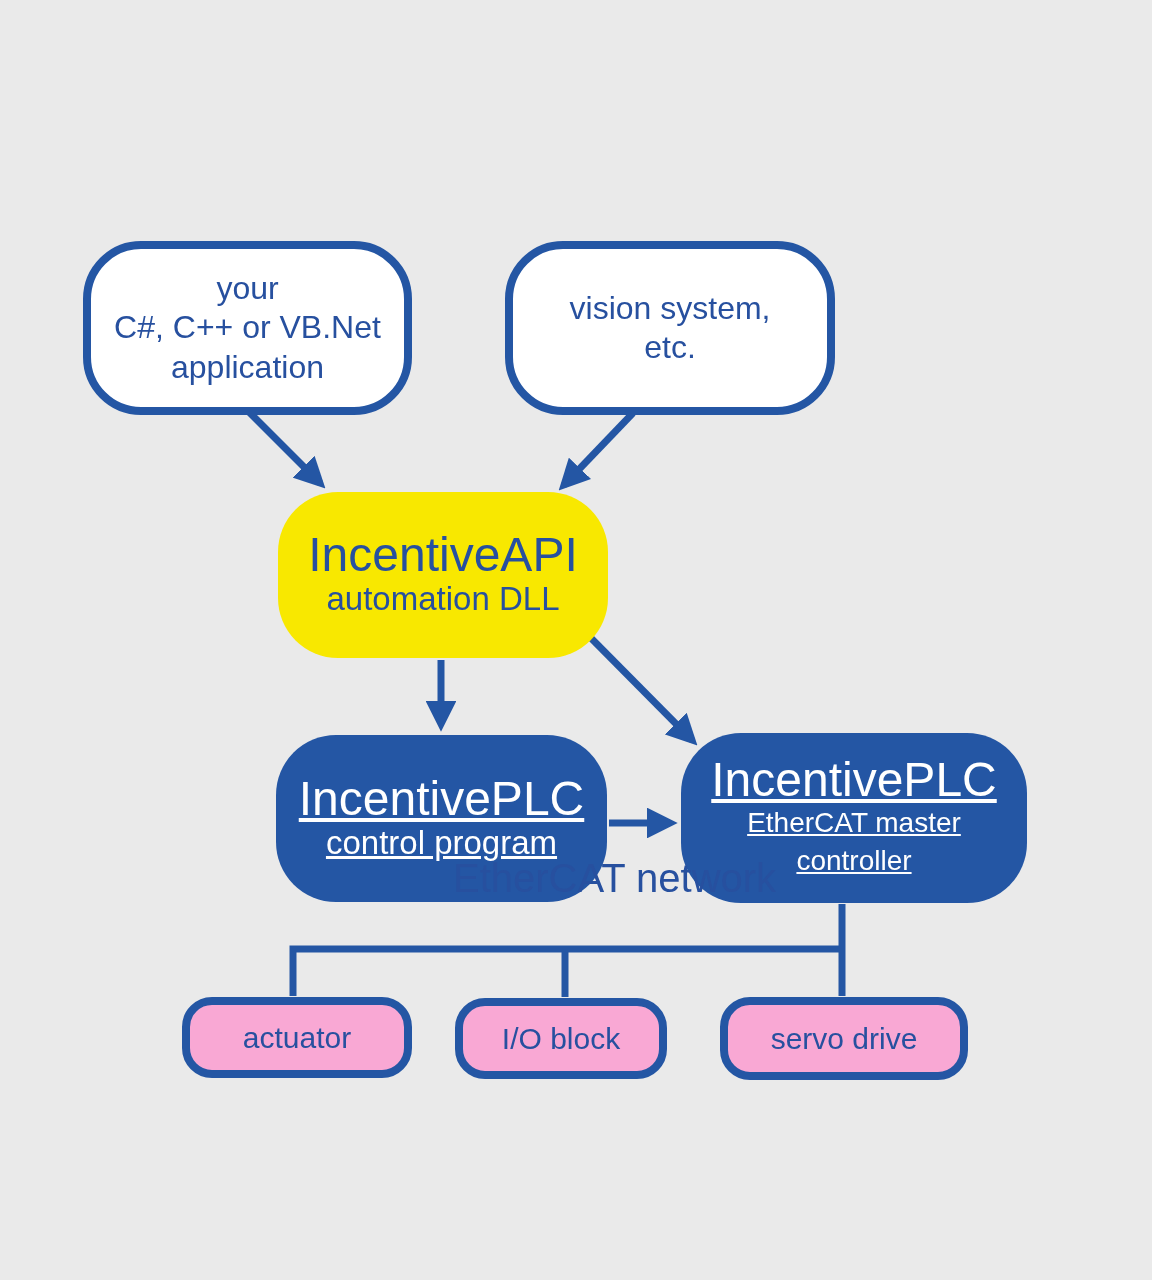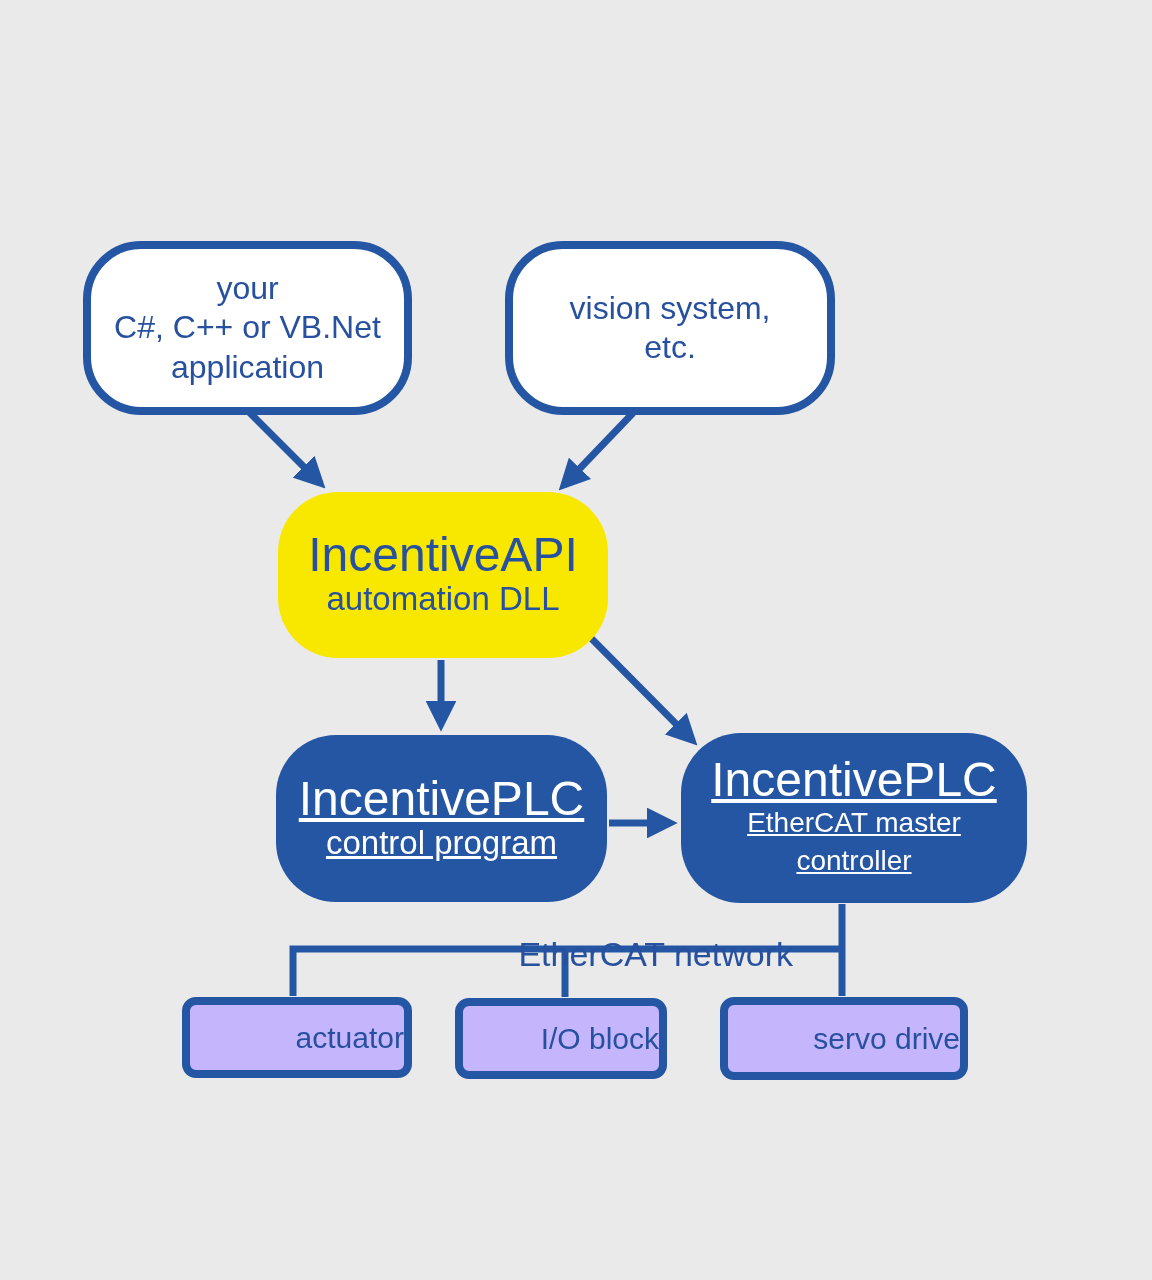--- a/index.html
+++ b/index.html
@@ -39,32 +39,32 @@
   .solid{
     background:var(--blue);
     border-radius:60px;
     color:#ffffff;
     text-decoration:underline;
   }
   .t-title{font-size:48px;line-height:48px;}
   .t-sub{font-size:33px;line-height:40px;}
   .t-sub-tight{font-size:28px;line-height:38px;}
   .pill-sm{
-    background:#c4b5fd;
+    background:#f9a8d4;
     border:8px solid var(--blue);
-    border-radius:14px;
+    border-radius:30px;
     color:var(--text-blue);
-    font-size:30px;line-height:1.1;align-items:flex-end;
+    font-size:30px;line-height:1.1;
   }
   .net-label{
     position:absolute;
-    left:453px;top:936px;width:340px;
-    text-align:right;
+    left:453px;top:860px;width:340px;
+    text-align:left;
     color:var(--text-blue);
-    font-size:34px;line-height:36px;
+    font-size:40px;line-height:36px;
   }
 </style>
 </head>
 <body>
 
 <div class="canvas">
 
   <svg class="wires" viewBox="0 0 1152 1280" xmlns="http://www.w3.org/2000/svg">
     <defs>
       <marker id="arrow" viewBox="0 0 10 10" refX="7.5" refY="5" markerWidth="4.4" markerHeight="4.4" markerUnits="strokeWidth" orient="auto">

